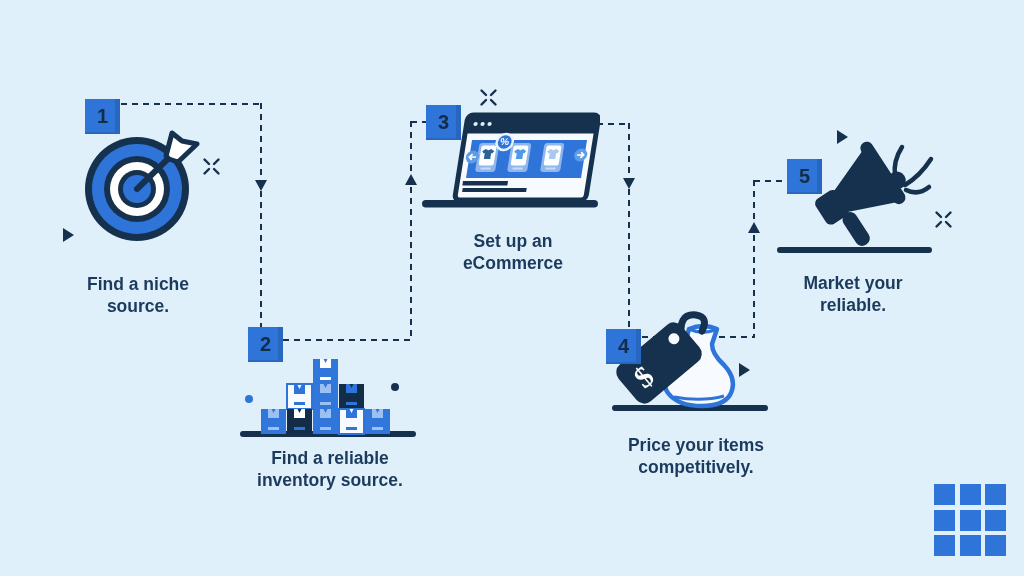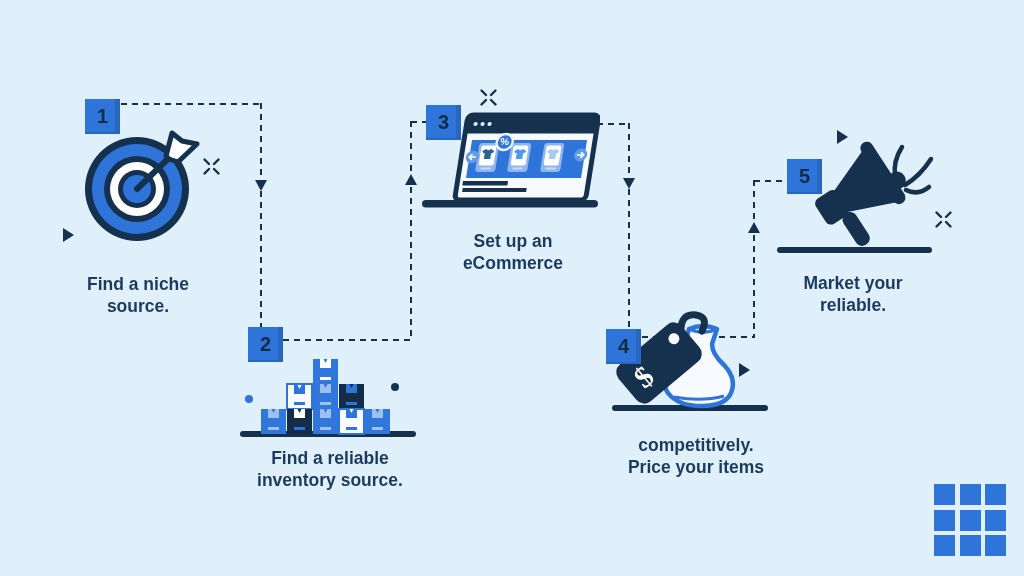--- a/index.html
+++ b/index.html
@@ -212,22 +212,22 @@
     <path d="M76 99 Q104 104 126 98" fill="none" stroke="#2E74D9" stroke-width="3"></path>
     <path d="M84 42 Q79 15 98 17 Q111 19 104 33" fill="none" stroke="#16314E" stroke-width="7" stroke-linecap="round"></path>
     <g transform="translate(61,65) rotate(-40)">
       <rect x="-41" y="-24" width="82" height="48" rx="10" fill="#16314E"></rect>
       <circle cx="27" cy="-9" r="5.5" fill="#F7FBFF"></circle>
       <text x="-28" y="11" font-size="30" font-weight="bold" fill="#FFFFFF" font-family="Liberation Serif, serif">$</text>
     </g>
   </svg>
   <div class="baseline" style="left:612px;top:405px;width:156px;"></div>
   <div class="label" style="left:601px;top:435px;width:190px;">
+    <span>Price your items</span>
     <span>competitively.</span>
-    <span>Price your items</span>
   </div>
   <div class="tri-right" style="left:739px;top:363px;"></div>
 
   <div class="badge" style="left:787px;top:159px;">
       <span>5</span>
     </div>
   <svg class="icon" style="left:810px;top:136px;" width="135" height="115" viewBox="0 0 135 115">
     <g fill="#16314E" transform="rotate(-33 60 62)">
       <path d="M30 38 L80 18 L80 80 L30 60 Z"></path>
       <rect x="78" y="12" width="13" height="72" rx="6.5"></rect>

